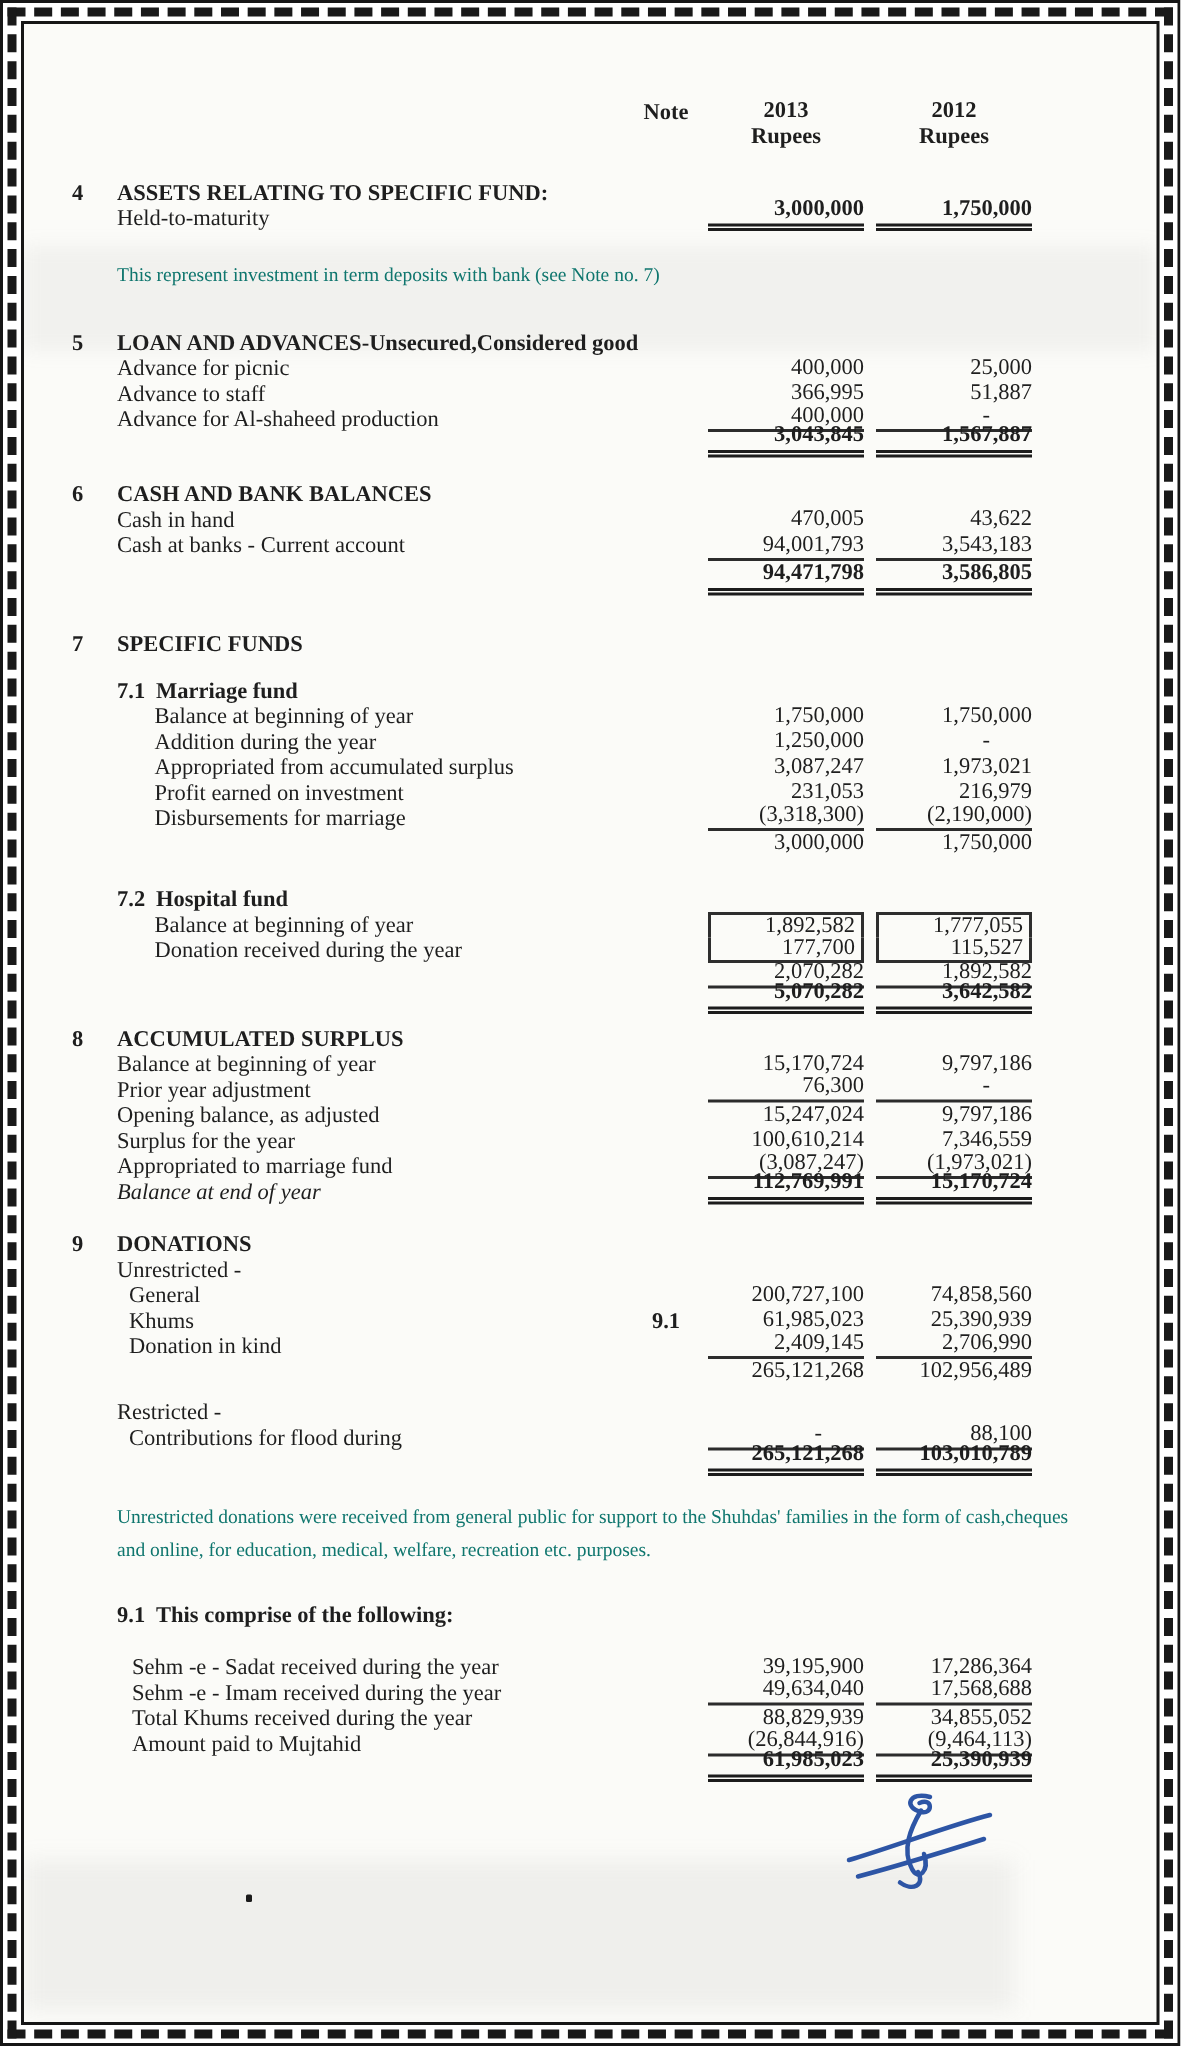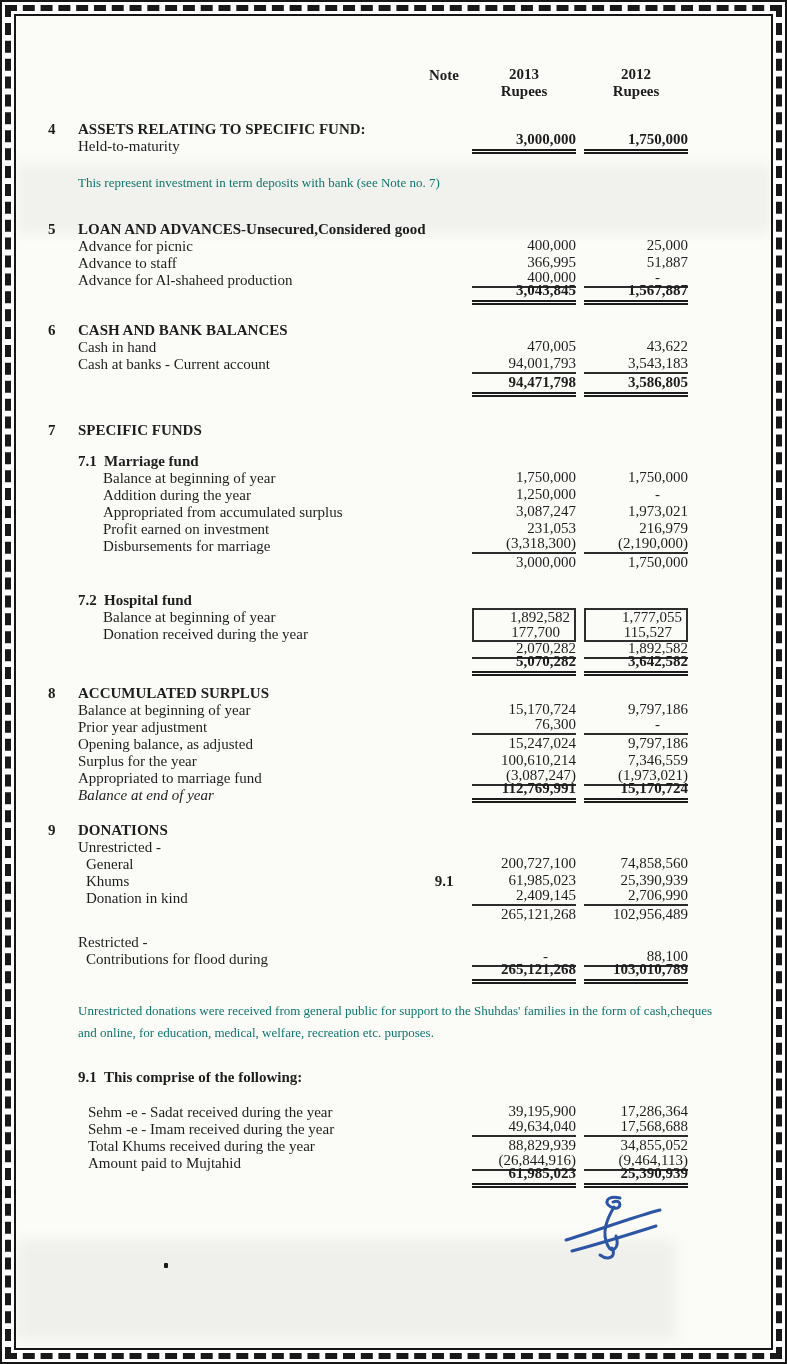--- a/index.html
+++ b/index.html
@@ -15,21 +15,21 @@
   .c-label{flex:1;display:flex;align-items:flex-end;white-space:nowrap;overflow:visible;}
   .num{display:inline-block;font-weight:bold;flex:none;}
   .bold{font-weight:bold;}
   .c-note{width:56px;text-align:center;flex:none;}
   .c-val{width:104px;text-align:right;flex:none;box-sizing:border-box;padding-bottom:1px;}
   .c-gap{width:8px;flex:none;}
   .c-val.under{border-bottom:2px solid #2c2c2c;}
   .c-val.dbl{border-bottom:5px double #1c1c1c;padding-bottom:2px;}
   .c-val.top{border-top:2px solid #2c2c2c;padding-top:1px;}
   .c-val.boxtop{border:2px solid #2e2e2e;border-bottom:none;height:17px;padding-right:4px;}
-  .c-val.boxbot{border:2px solid #2e2e2e;border-top:none;height:17px;padding-right:14px;}
+  .c-val.boxbot{border:2px solid #2e2e2e;border-top:none;height:17px;padding-right:4px;}
   .c-val.dash{padding-right:28px;}
   .head .c-note,.head .c-val{font-weight:bold;text-align:center;}
   .para{font-size:13px;line-height:22px;margin-left:62px;width:700px;color:#0f766e;}
   .nowrap{white-space:nowrap;}
   .gap{width:100%;}
   .sig{margin-left:540px;margin-top:2px;width:116px;height:82px;}
   .ink-dot{position:absolute;left:148px;top:1247px;width:4px;height:5px;background:#1b1b1b;border-radius:1px;}
 </style>
 </head>
 <body>

